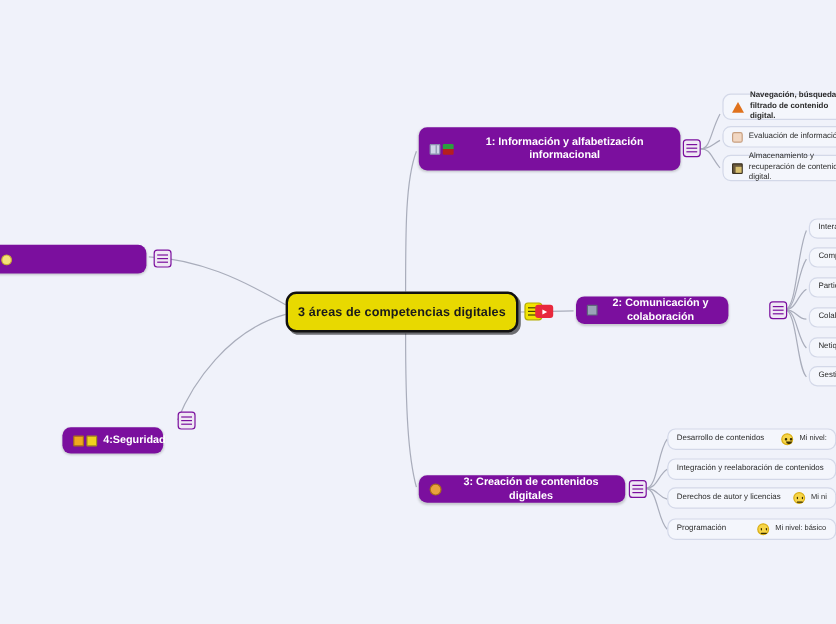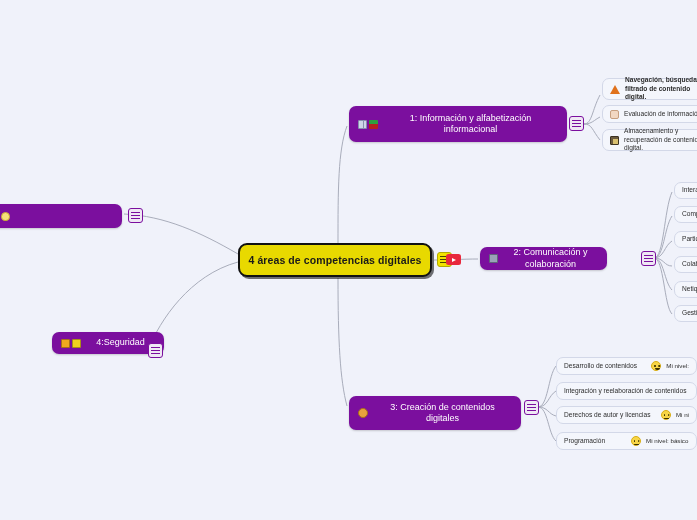--- a/index.html
+++ b/index.html
@@ -28,32 +28,32 @@
     letter-spacing:.1px;
     text-align:center;
   }
 
   
   .branch {
     position:absolute;
     background:#7b0f9e;
     border-radius:7px;
     display:flex; align-items:center;
-    color:#ffffff; font-size:9px; font-weight:normal;
+    color:#ffffff; font-size:9px; font-weight:bold;
     padding:0 9px;
     gap:5px;
     box-shadow:0 1px 2px rgba(0,0,0,.18);
   }
   .branch .lbl { flex:1; text-align:center; line-height:1.25; }
   .branch .icons { display:flex; gap:2px; align-items:center; flex:0 0 auto; }
 
   #node1 { left:349px; top:106px; width:218px; height:36px; }
   #node2 { left:480px; top:247px; width:127px; height:23px; }
-  #node3 { left:349px; top:396px; width:172px; height:34px; }
-  #node4 { left:52px;  top:332px; width:112px;  height:22px; }
+  #node3 { left:349px; top:396px; width:172px; height:23px; }
+  #node4 { left:52px;  top:356px; width:84px;  height:22px; }
   #node5 { left:-8px;  top:204px; width:130px; height:24px; }
 
   
   .badge-note {
     position:absolute;
     width:15px; height:15px;
     background:#efe8f4;
     border:1px solid #7b0f9e;
     border-radius:3px;
     display:flex; align-items:center; justify-content:center;
@@ -155,21 +155,21 @@
       <path d="M654,258 C664,258 664,306 672,314"></path>
 
       <path d="M538,407 C548,407 548,376 556,366"></path>
       <path d="M538,407 C548,407 548,396 556,391"></path>
       <path d="M538,407 C548,407 548,414 556,416"></path>
       <path d="M538,407 C548,407 548,434 556,441"></path>
     </g>
   </svg>
 
   <div class="root">
-    <span>4 áreas de competencias digitales</span>
+    <span>3 áreas de competencias digitales</span>
   </div>
   <div class="badge-note yellow" style="left:437px; top:252px;">
       <i></i>
     </div>
   <div class="badge-video" style="left:446px; top:254px;">
       <i></i>
     </div>
 
   <div class="branch" id="node1">
     <span class="icons">

